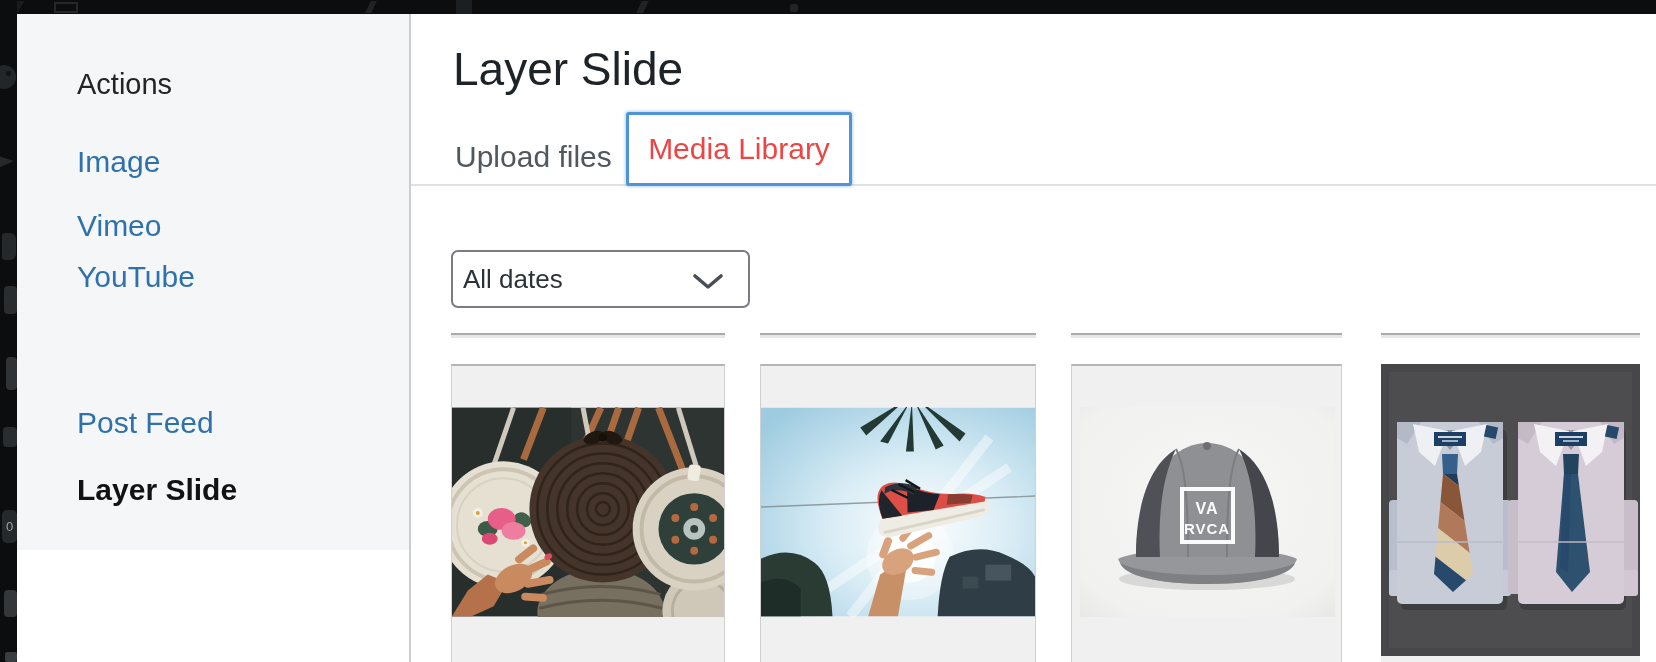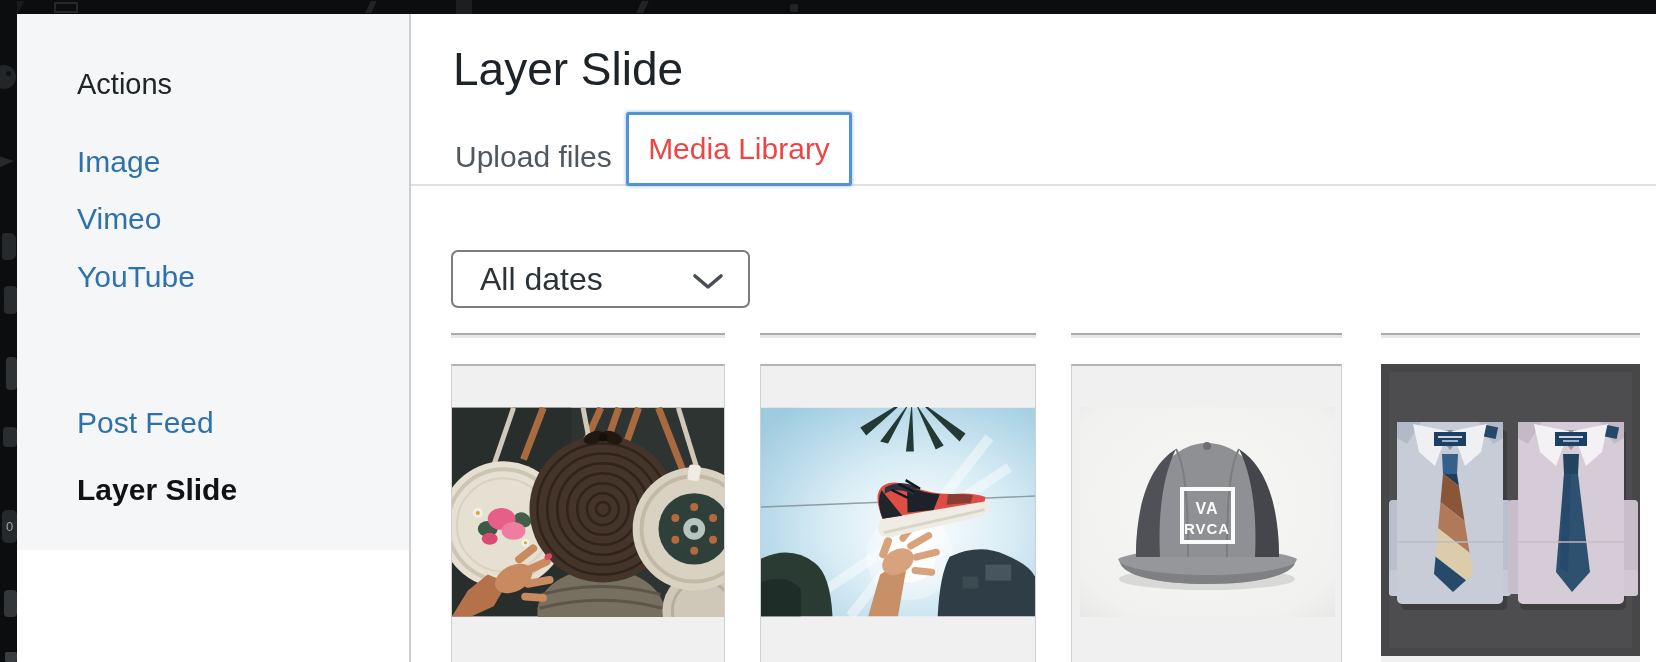--- a/index.html
+++ b/index.html
@@ -28,21 +28,21 @@
   .router-tab.inactive{left:44px;top:126px;}
   .active-tab-box{position:absolute;left:207px;top:98px;width:226px;height:74px;background:#ffffff;
     border:3px solid #5094d5;border-radius:3px;box-shadow:0 0 3px 1px rgba(80,148,213,.4);
     box-sizing:border-box;display:flex;align-items:center;justify-content:center;
     font-size:30px;color:#ef4444;cursor:pointer;z-index:3;margin-left:8px;}
   .tab-separator{position:absolute;left:0;top:170px;width:1245px;height:2px;background:#e0e1e3;z-index:1;}
   .filter-label{position:absolute;left:42px;top:188px;font-size:29px;line-height:32px;color:#1d2327;}
   .date-select{position:absolute;left:40px;top:236px;width:299px;height:58px;background:#fff;
     border:2px solid #797d82;border-radius:7px;box-sizing:border-box;cursor:pointer;
     display:flex;align-items:center;}
-  .date-select .val{font-size:32px;color:#2c3338;padding-left:27px;}
+  .date-select .val{font-size:26px;color:#2c3338;padding-left:10px;}
   .date-select .chev{position:absolute;right:24px;top:21px;}
   
   .row-sliver{position:absolute;top:319px;height:5px;background:#e6e7e8;border-top:2px solid #a8abad;box-sizing:border-box;}
   .tile{position:absolute;top:350px;height:312px;background:#f0f0f1;border:1px solid #cfd0d2;border-top:2px solid #b3b5b7;
     box-sizing:border-box;cursor:pointer;}
   .tile .ph{position:absolute;left:0;top:41px;}
   .tile svg{display:block;}
 </style>
 </head>
 <body>
@@ -67,21 +67,21 @@
     <div class="strip-frag" style="left:6px;top:357px;width:11px;height:33px;background:#303336;"></div>
     <div class="strip-frag" style="left:3px;top:427px;width:14px;height:20px;"></div>
     <div class="strip-badge">0</div>
     <div class="strip-frag" style="left:4px;top:590px;width:13px;height:27px;background:#34373a;"></div>
     <div class="strip-frag" style="left:5px;top:652px;width:12px;height:10px;background:#3a3d40;border-radius:2px;"></div>
   </div>
 
   <div class="menu-sidebar">
     <div class="menu-heading">Actions</div>
     <div class="menu-item" style="top:123px;">Image</div>
-    <div class="menu-item" style="top:180px;text-align:right;">Vimeo</div>
+    <div class="menu-item" style="top:187px;text-align:right;">Vimeo</div>
     <div class="menu-item" style="top:238px;text-align:center;">YouTube</div>
     <div class="menu-item" style="top:384px;">Post Feed</div>
     <div class="menu-item active" style="top:451px;">Layer Slide</div>
   </div>
   <div class="menu-divider"></div>
 
   <div class="content">
     <h1 class="frame-title" style="margin:0;">Layer Slide</h1>
 
     <div class="router-tab inactive">Upload files</div>

